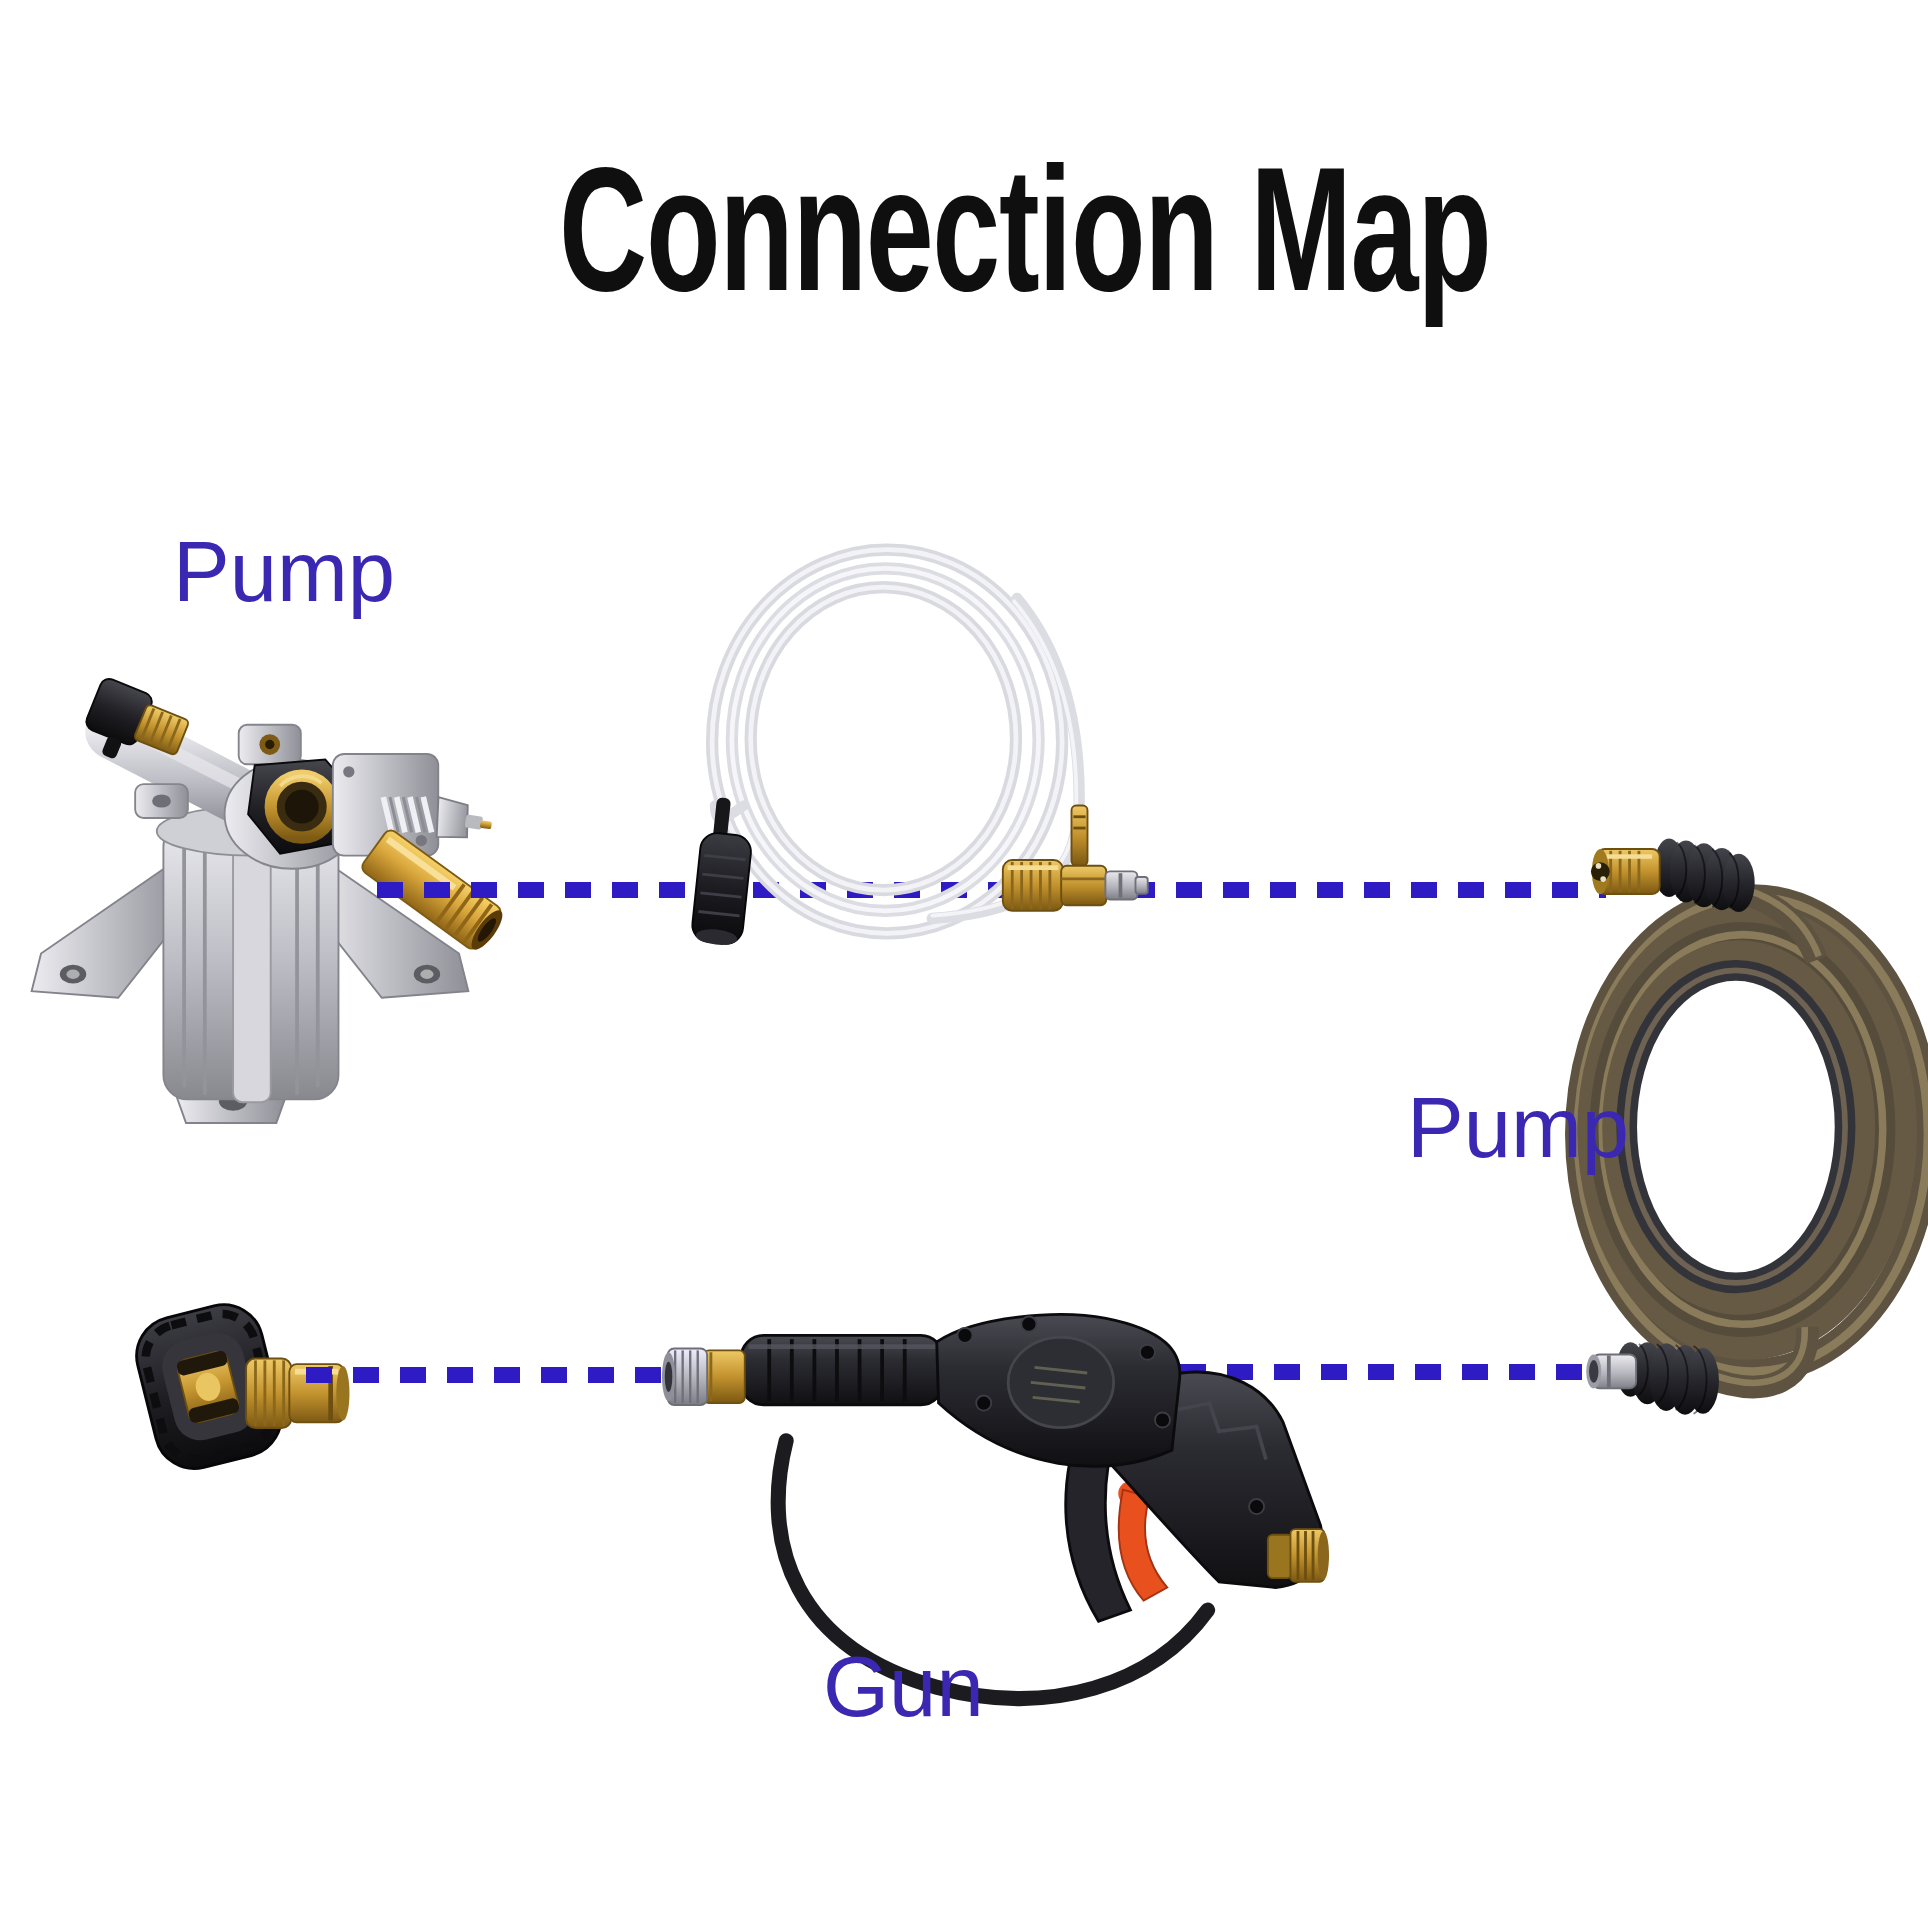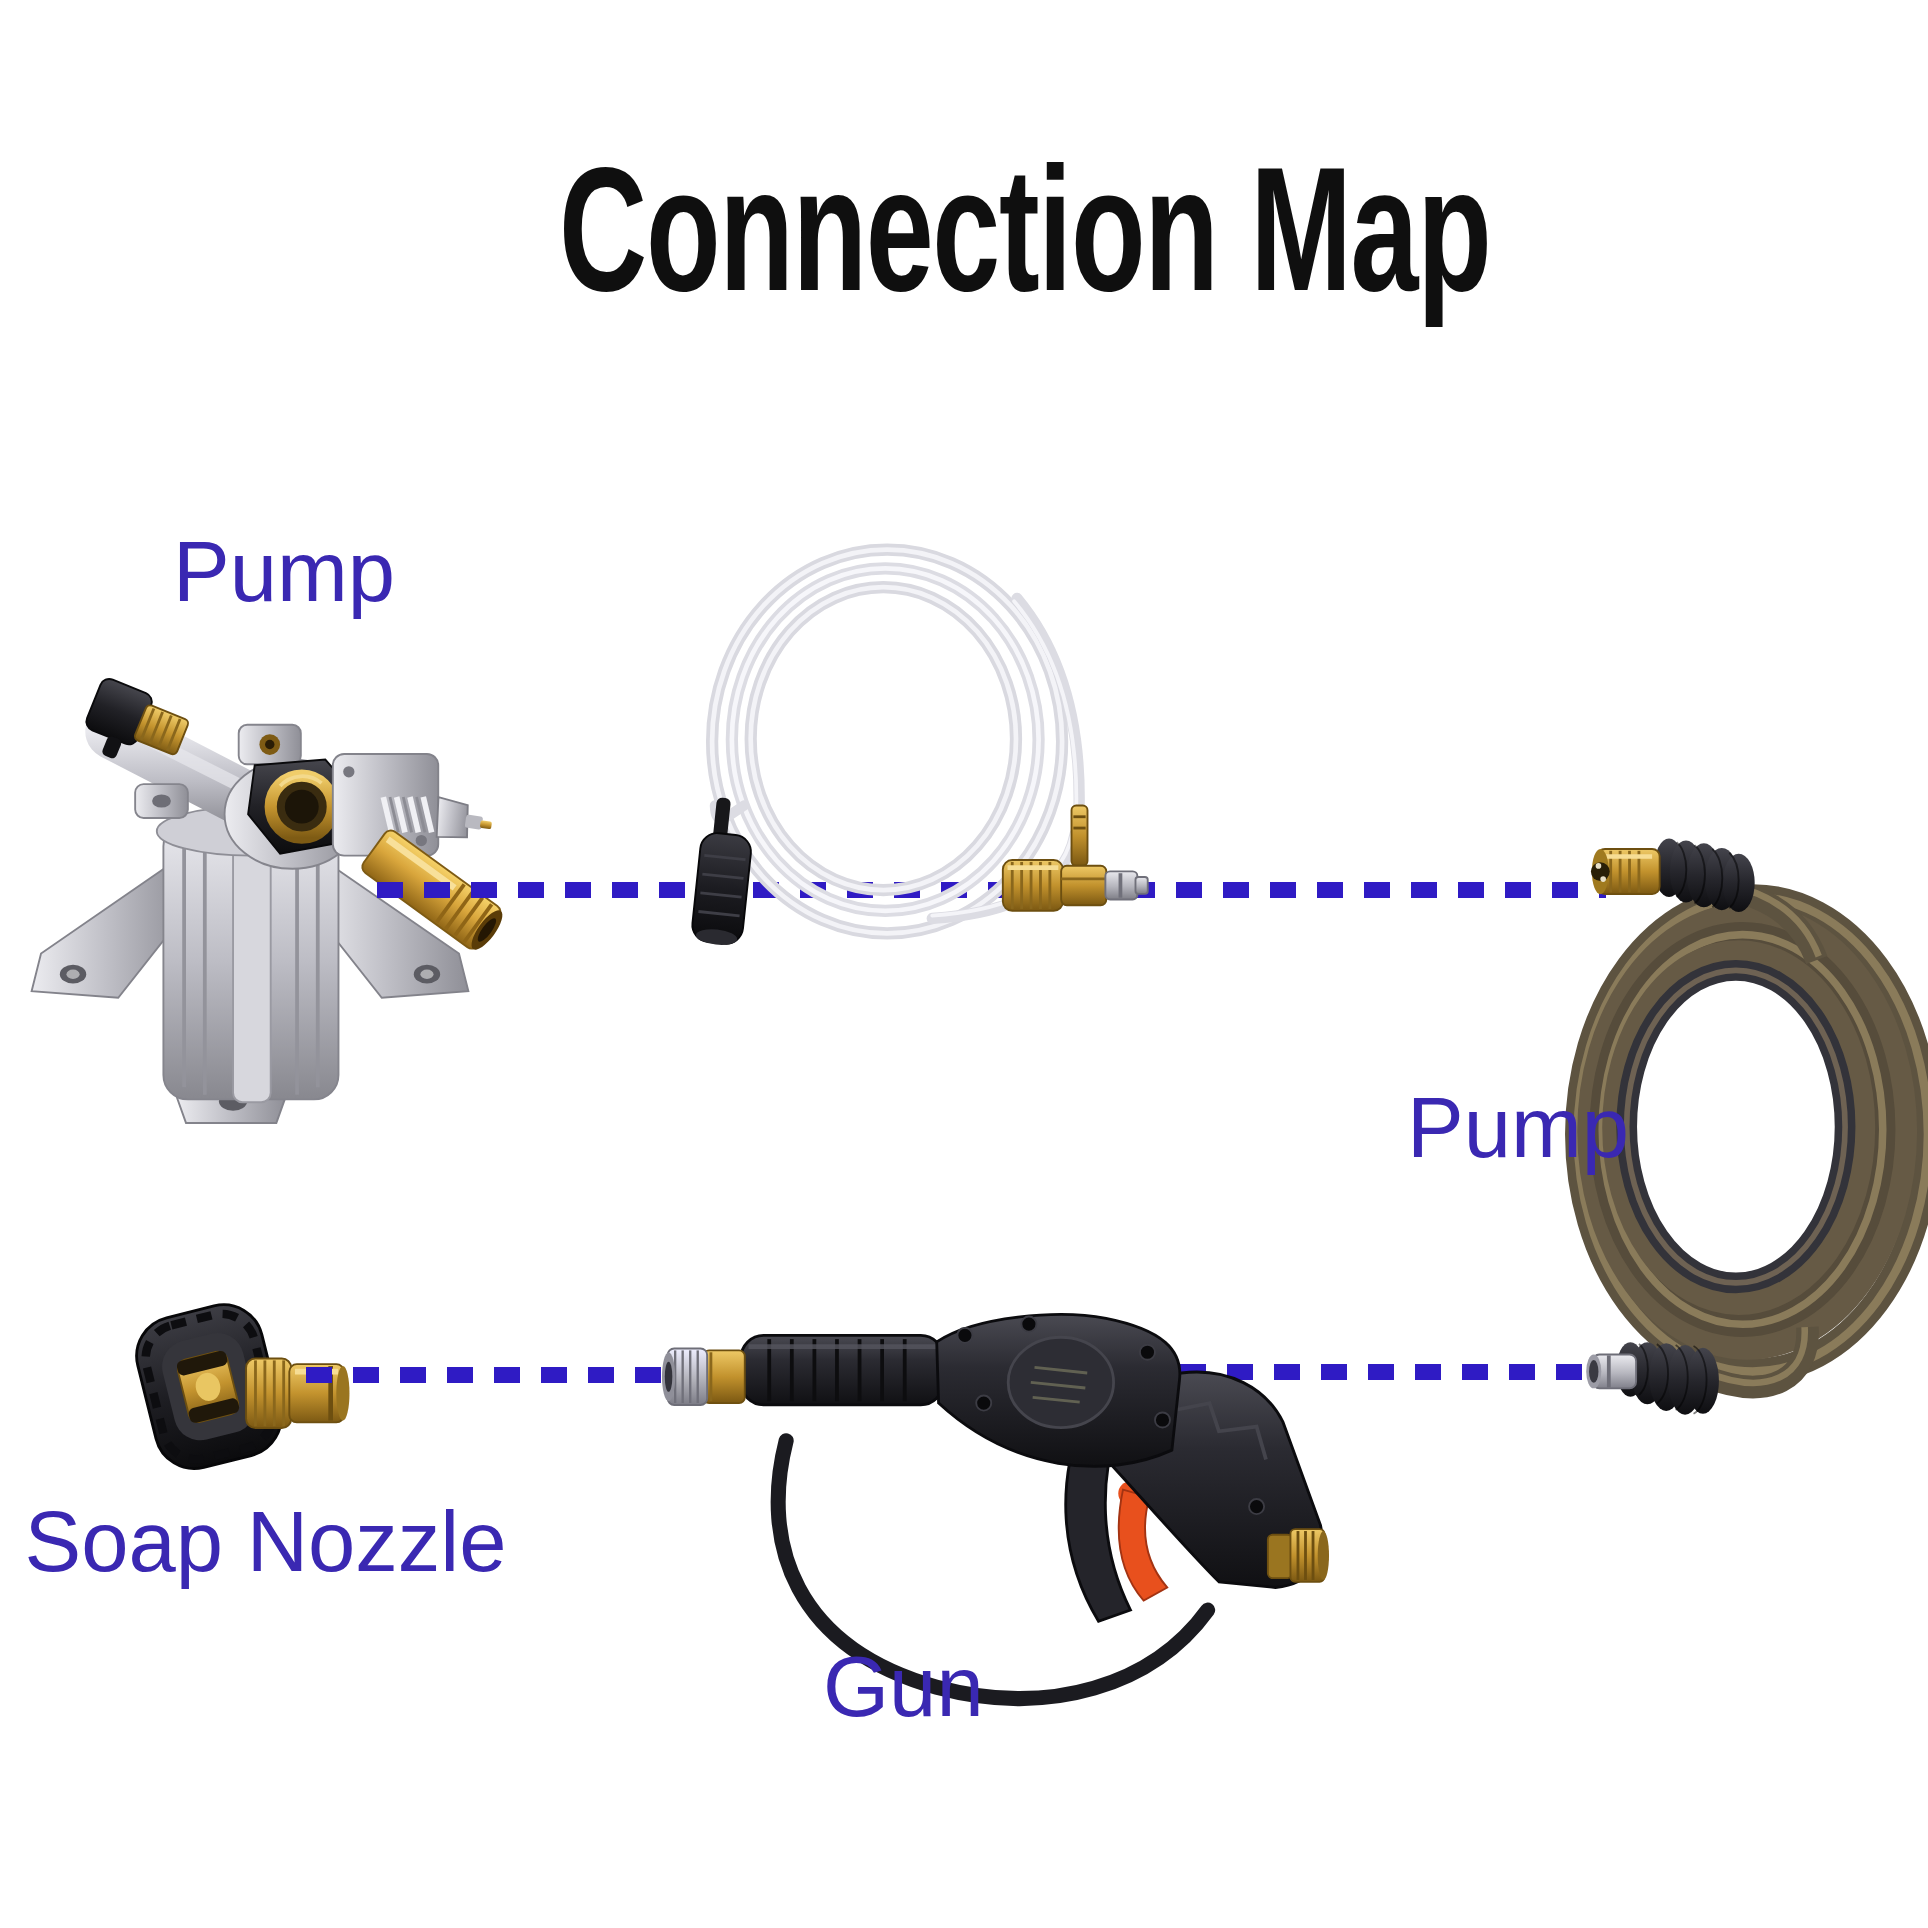--- a/index.html
+++ b/index.html
@@ -411,17 +411,16 @@
           <line x1="38" y1="44" x2="38" y2="100"></line>
           <line x1="46" y1="44" x2="46" y2="100"></line>
         </g>
       <ellipse cx="15" cy="72" rx="7" ry="26" fill="#8f8f99"></ellipse>
       <ellipse cx="15" cy="72" rx="4" ry="16" fill="#33333b"></ellipse>
     </g>
   </svg>
 
   <div class="lbl" style="left:173px;top:529px">Pump</div>
   <div class="lbl" style="left:1407px;top:1085px">Pump</div>
-  <div class="lbl" style="left:24.5px;top:1499px">Soap Nozzle</div>
   <div class="lbl" style="left:823px;top:1644px">Gun</div>
 
 </div>
 
 
 </body></html>

